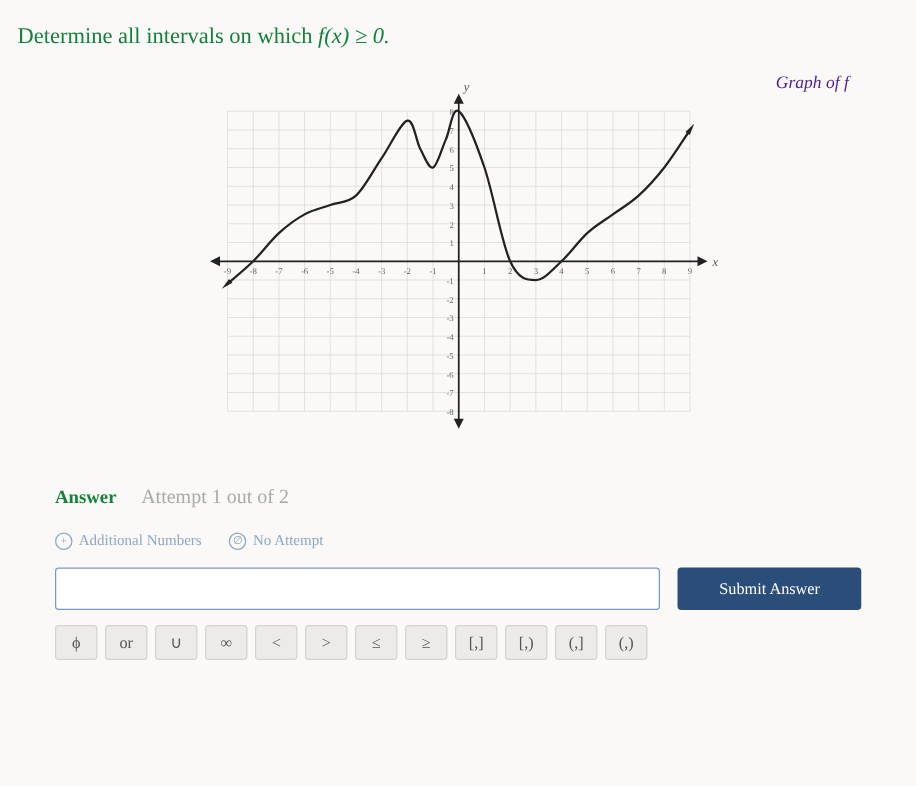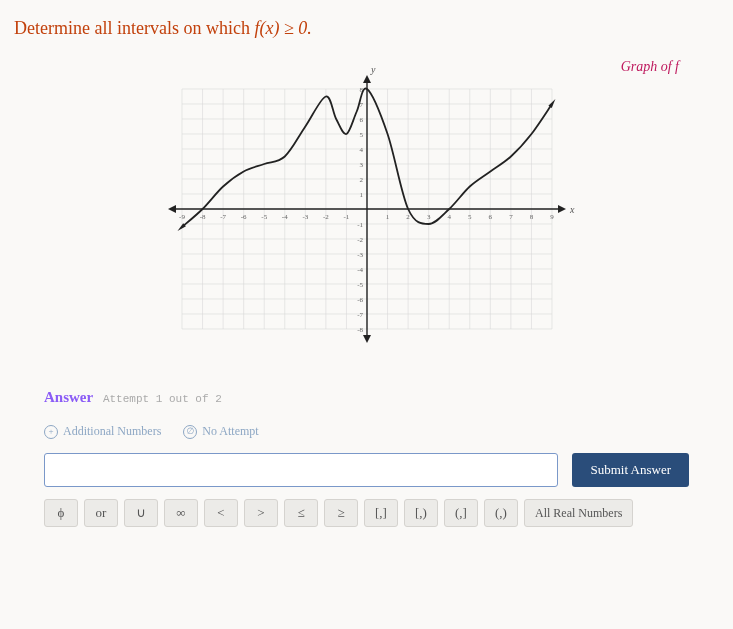--- a/index.html
+++ b/index.html
@@ -7,49 +7,49 @@
       width: 733px;
       height: 629px;
       background: #faf9f7;
       font-family: Georgia, 'Times New Roman', serif;
       padding: 18px 14px;
       color: #333;
       overflow: hidden;
     }
     .question {
       font-size: 18px;
-      color: #c2410c;
+      color: #15803d;
       margin-bottom: 20px;
     }
     .question .math { font-style: italic; }
     .graph-area {
       display: flex;
       justify-content: center;
       margin-bottom: 30px;
       position: relative;
     }
     .graph-title {
       position: absolute;
       right: 40px;
       top: 0;
       font-size: 14px;
-      color: #be185d;
+      color: #4c1d95;
       font-style: italic;
     }
     svg.plot { display: block; }
     .answer-section {
       margin-top: 20px;
       padding: 0 30px;
     }
     .answer-header {
       font-size: 15px;
       margin-bottom: 18px;
     }
-    .answer-header strong { color: #8b5cf6; }
-    .attempt { color: #aaa; font-size: 11px; margin-left: 6px; font-family: Liberation Mono, monospace; }
+    .answer-header strong { color: #15803d; }
+    .attempt { color: #aaa; font-size: 16px; margin-left: 16px; }
     .options-row {
       display: flex;
       gap: 22px;
       margin-bottom: 14px;
       align-items: center;
     }
     .opt-btn {
       display: inline-flex;
       align-items: center;
       gap: 5px;
@@ -83,21 +83,21 @@
       border-radius: 3px;
       padding: 0 8px;
       font-size: 14px;
       background: #fff;
       font-family: inherit;
     }
     .submit-btn {
       background: #2a4d7a;
       color: #fff;
       border: none;
-      padding: 0 18px;
+      padding: 0 33px;
       height: 34px;
       border-radius: 3px;
       font-size: 13px;
       cursor: pointer;
       font-family: inherit;
       white-space: nowrap;
     }
     .keypad {
       display: flex;
       gap: 6px;
@@ -243,15 +243,14 @@
       <button class="key">∪</button>
       <button class="key">∞</button>
       <button class="key">&lt;</button>
       <button class="key">&gt;</button>
       <button class="key">≤</button>
       <button class="key">≥</button>
       <button class="key">[,]</button>
       <button class="key">[,)</button>
       <button class="key">(,]</button>
       <button class="key">(,)</button>
-      <button class="key wide">All Real Numbers</button>
     </div>
 </div>
 
 </body></html>

